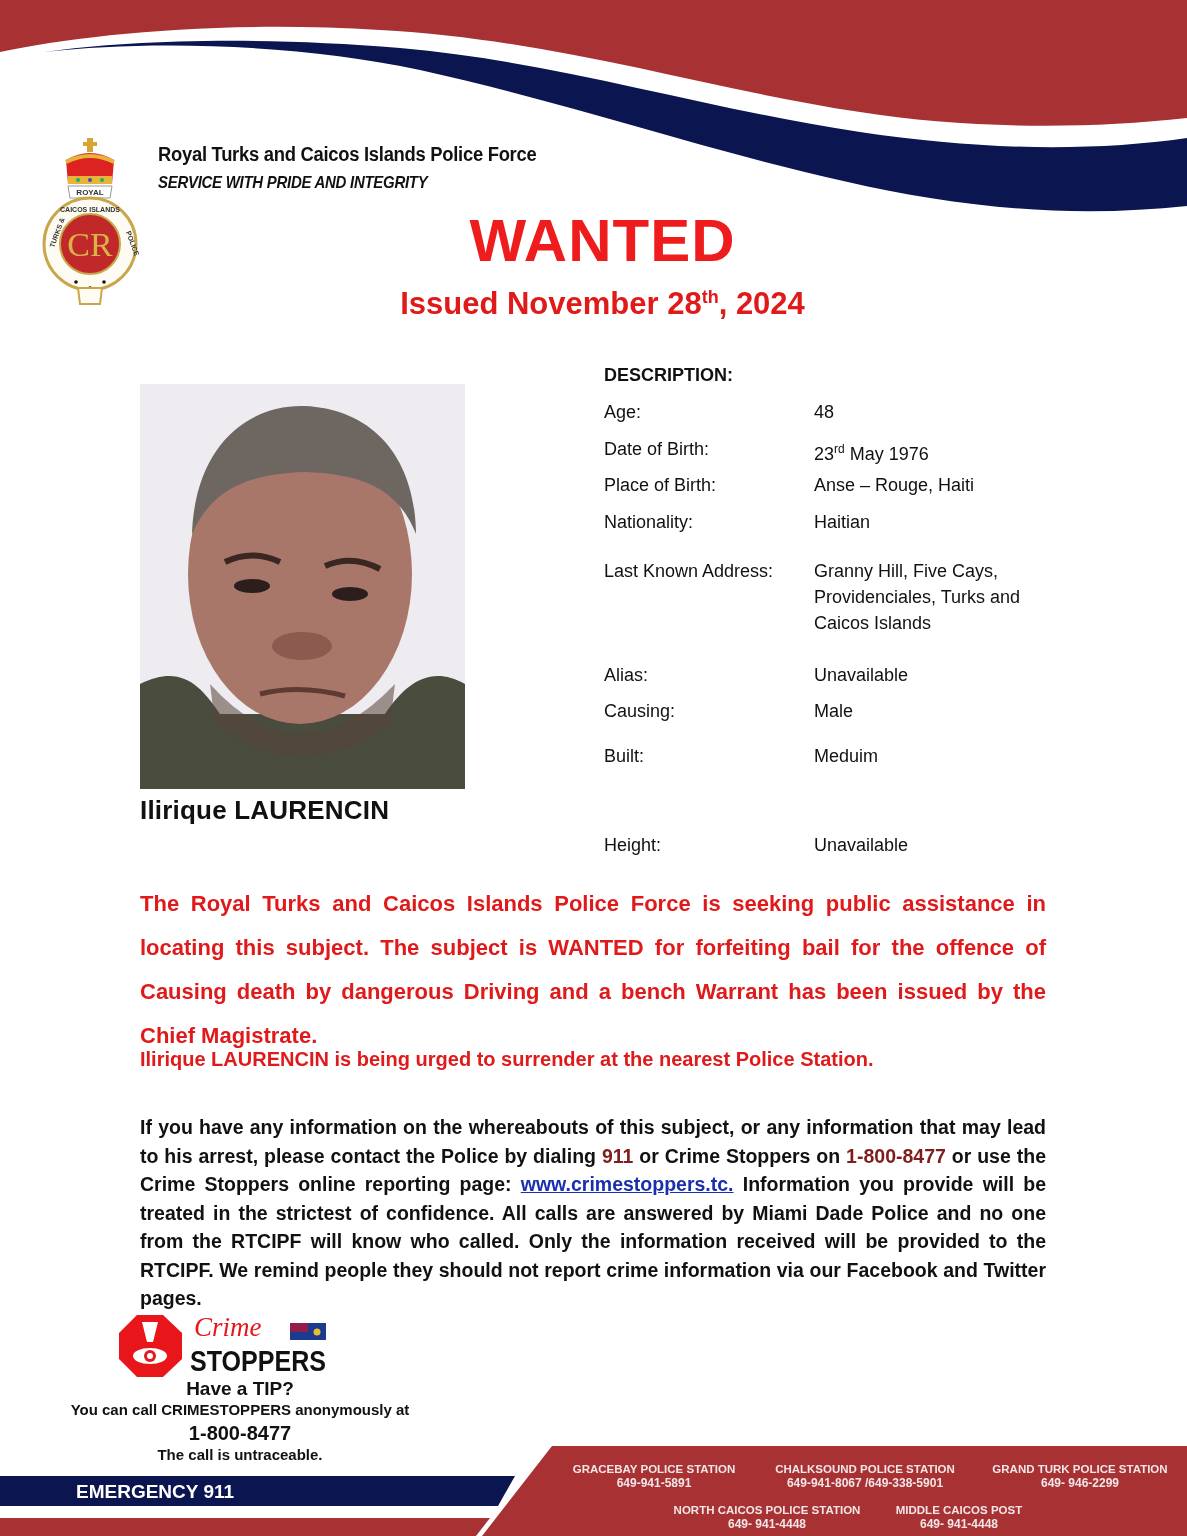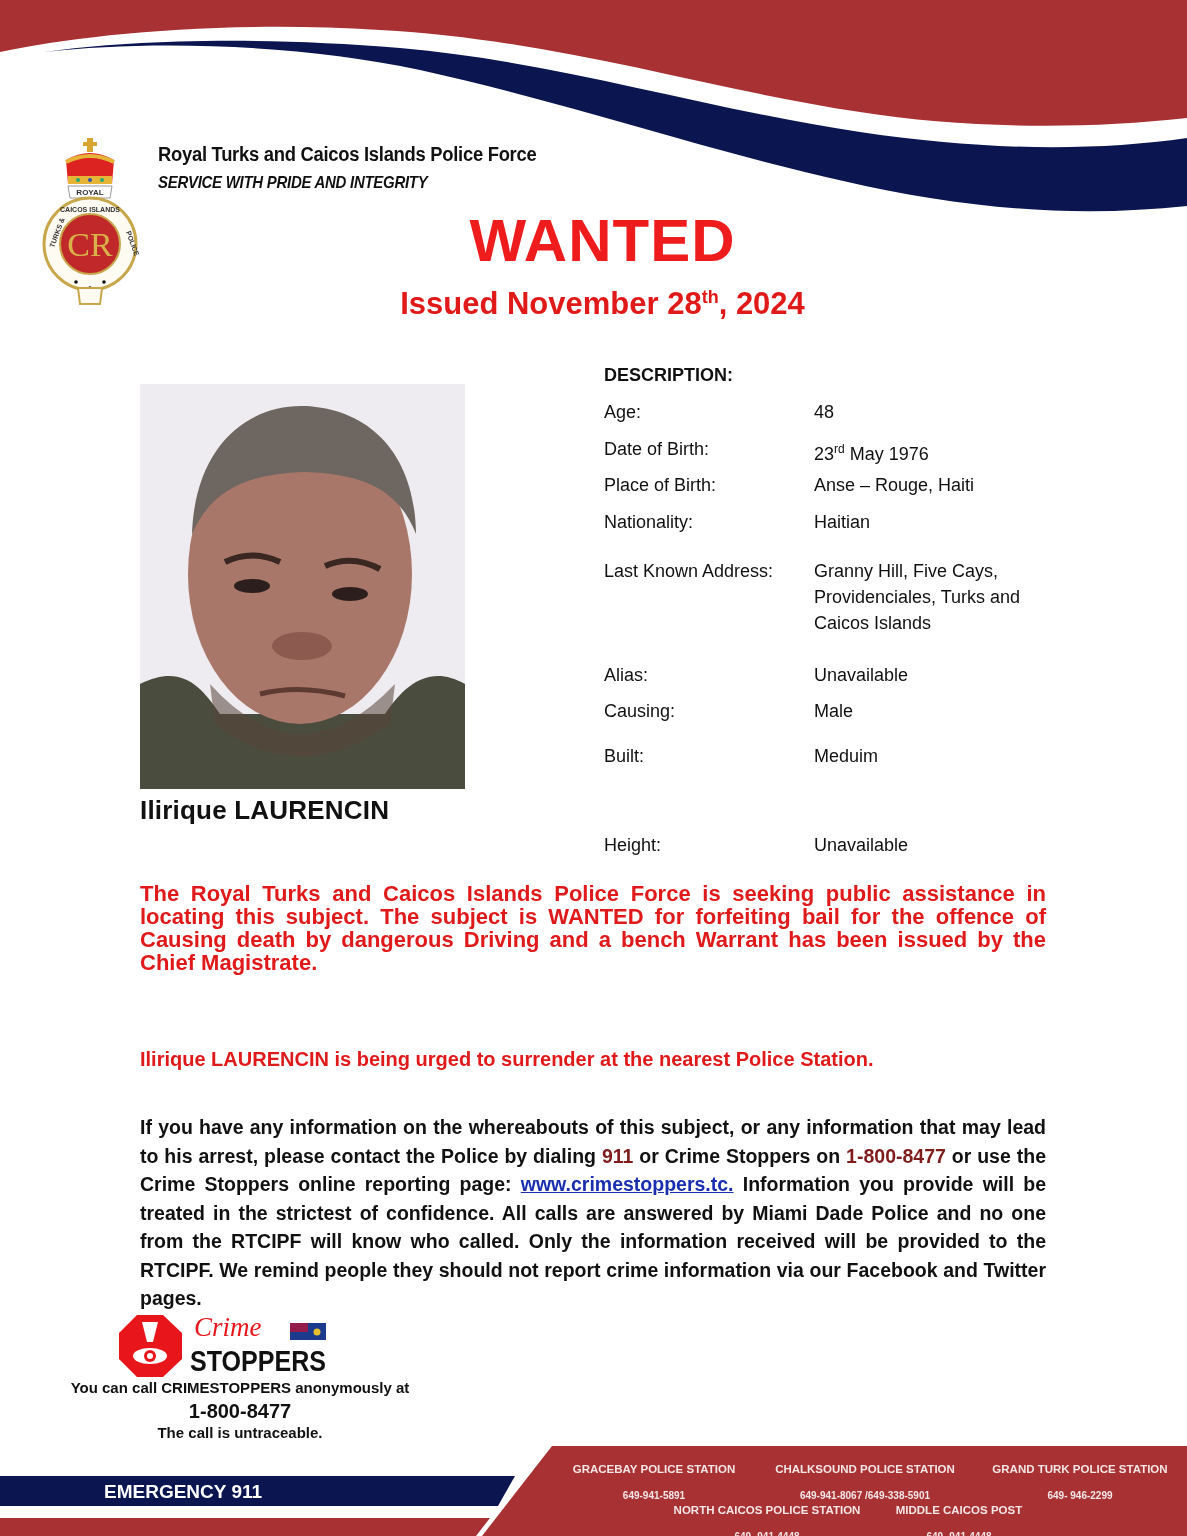--- a/index.html
+++ b/index.html
@@ -10,35 +10,35 @@
   .org-motto { position: absolute; left: 158px; top: 173px; font-weight: bold; font-style: italic; font-size: 17px; color: #111; transform: scaleX(0.88); transform-origin: left; letter-spacing: -0.3px; }
   .title { position: absolute; left: 0; width: 1205px; top: 206px; text-align: center; color: #ee1c1c; font-weight: bold; font-size: 60px; letter-spacing: 1px; }
   .issued { position: absolute; left: 0; width: 1205px; top: 286px; text-align: center; color: #e01919; font-weight: bold; font-size: 31px; }
   .issued sup { font-size: 18px; }
   .photo { position: absolute; left: 140px; top: 384px; width: 325px; height: 405px; overflow: hidden; background: #f1eff2; }
   .subject-name { position: absolute; left: 140px; top: 795px; font-weight: bold; font-size: 26px; color: #111; letter-spacing: 0.2px; }
   .desc-head { position: absolute; left: 604px; top: 365px; font-weight: bold; font-size: 18px; color: #111; }
   .desc-label { position: absolute; left: 604px; font-weight: normal; font-size: 18px; color: #111; }
   .desc-value { position: absolute; left: 814px; font-size: 18px; color: #111; line-height: 26px; width: 240px; }
   .desc-value sup { font-size: 12px; }
-  .red-para { position: absolute; left: 140px; width: 906px; top: 882px; font-weight: bold; font-size: 22px; line-height: 23px; color: #e01a1a; text-align: justify; }
+  .red-para { position: absolute; left: 140px; width: 906px; top: 882px; font-weight: bold; font-size: 22px; line-height: 44px; color: #e01a1a; text-align: justify; }
   .red-line { position: absolute; left: 140px; top: 1048px; font-weight: bold; font-size: 20px; color: #e01a1a; }
   .info-para { position: absolute; left: 140px; width: 906px; top: 1113px; font-weight: bold; font-size: 19.5px; line-height: 28.5px; color: #111; text-align: justify; }
   .info-para .red { color: #7f1d1d; }
   .info-para a { color: #1a2fb0; text-decoration: underline; }
   .cs-logo { position: absolute; left: 118px; top: 1314px; width: 215px; height: 64px; }
   .cs-tip { position: absolute; left: 40px; width: 400px; top: 1378px; text-align: center; font-weight: bold; color: #111; }
   .cs-tip .t1 { font-size: 19px; line-height: 22px; }
   .cs-tip .t2 { font-size: 15px; line-height: 20px; }
   .cs-tip .t3 { font-size: 20px; line-height: 26px; }
   .cs-tip .t4 { font-size: 15px; line-height: 18px; }
   .footer { position: absolute; left: 0; top: 1440px; width: 1187px; height: 96px; }
-  .emergency { position: absolute; left: 0; top: 1481px; width: 500px; text-align: left; padding-left: 104px; box-sizing: border-box; color: #fff; font-weight: bold; font-size: 19px; }
+  .emergency { position: absolute; left: 0; top: 1481px; width: 500px; text-align: left; padding-left: 76px; box-sizing: border-box; color: #fff; font-weight: bold; font-size: 19px; }
   .station { position: absolute; color: #f2e6e6; font-weight: bold; text-align: center; font-size: 11.5px; line-height: 14px; }
-  .station .ph { font-size: 10px; margin-top: 13px; }
+  .station .ph { font-size: 12px; }
 </style>
 </head>
 <body>
 
 <svg class="wave" viewBox="0 0 1187 230" preserveAspectRatio="none">
   <path d="M0,0 L1187,0 L1187,118 C1080,130 960,128 860,112 C700,88 560,40 380,30 C220,20 80,35 0,52 Z" fill="#a83134"></path>
   <path d="M45,52 C150,40 300,44 420,70 C600,110 760,170 930,198 C1030,214 1110,214 1187,206 L1187,138 C1090,152 980,150 860,132 C700,108 560,62 400,48 C260,36 130,40 45,52 Z" fill="#0b1550"></path>
 </svg>
 
 <svg class="logo" viewBox="0 0 104 172">
@@ -127,20 +127,21 @@
   <ellipse cx="32" cy="42" rx="17" ry="8" fill="#fff"></ellipse>
   <circle cx="32" cy="42" r="6" fill="#e8161b"></circle>
   <circle cx="32" cy="42" r="3" fill="#fff"></circle>
   <text x="76" y="22" font-family="Liberation Serif, serif" font-style="italic" font-size="27" fill="#e8161b">Crime</text>
   <rect x="172" y="9" width="36" height="17" fill="#1c3a8e"></rect>
   <rect x="172" y="9" width="18" height="9" fill="#c8102e" opacity="0.7"></rect>
   <circle cx="199" cy="18" r="3.5" fill="#e6c02e"></circle>
   <text x="72" y="57" font-family="Liberation Sans, sans-serif" font-weight="bold" font-size="29" fill="#111" textLength="136" lengthAdjust="spacingAndGlyphs">STOPPERS</text>
 </svg>
 <div class="cs-tip">
+  <div class="t1">Have a TIP?</div>
   <div class="t2">You can call CRIMESTOPPERS anonymously at</div>
   <div class="t3">1-800-8477</div>
   <div class="t4">The call is untraceable.</div>
 </div>
 
 <svg class="footer" viewBox="0 0 1187 96" preserveAspectRatio="none">
   <rect x="0" y="78" width="1187" height="18" fill="#a83134"></rect>
   <polygon points="0,36 515,36 498,66 0,66" fill="#0b1550"></polygon>
   <polygon points="550,6 1187,6 1187,96 478,96" fill="#a83134"></polygon>
   <polygon points="546,6 552,6 482,96 476,96" fill="#ffffff"></polygon>

